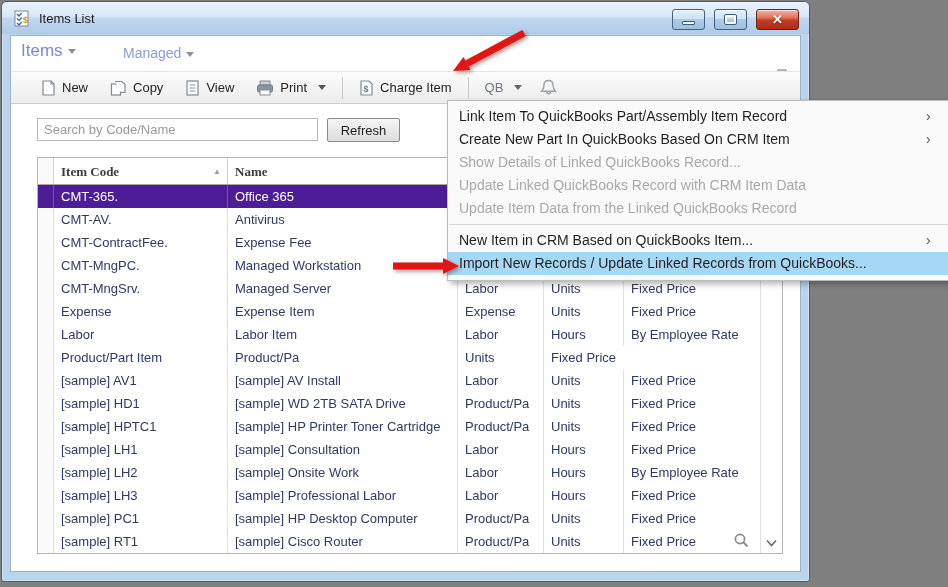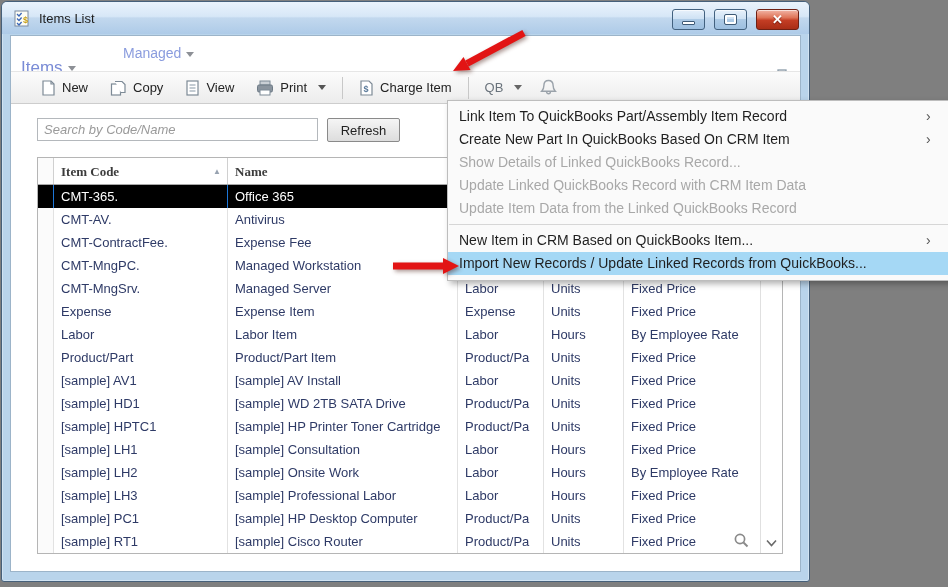--- a/index.html
+++ b/index.html
@@ -45,21 +45,21 @@
   .glyph-min { width:13px; height:4px; background:#fff; border:1px solid #3e5a76; border-radius:1px; margin-top:7px; }
   .glyph-max { width:11px; height:9px; border:2px solid #fff; outline:1px solid #3e5a76; border-radius:1px; background:transparent; }
   .glyph-close { color:#fff; font-size:13px; font-weight:bold; text-shadow:0 1px 1px rgba(60,0,0,.6); line-height:1; }
 
   .content {
     position:absolute; left:8px; top:33px; right:8px; bottom:9px;
     background:#fff; border:1px solid #9cb4c9;
   }
 
   
-  .hdr-items { position:absolute; left:10px; top:22px; font-size:17px; color:#7a8cd6; cursor:pointer; }
+  .hdr-items { position:absolute; left:10px; top:5px; font-size:17px; color:#7a8cd6; cursor:pointer; }
   .hdr-filter { position:absolute; left:112px; top:9px; font-size:14px; color:#8a9cde; cursor:pointer; }
   .caret { display:inline-block; width:0; height:0; border-left:4px solid transparent; border-right:4px solid transparent; border-top:5px solid #8d9096; vertical-align:middle; margin-left:5px; }
   .hdr-right { position:absolute; right:12px; top:25px; display:flex; align-items:center; gap:15px; font-size:13px;text-align:right; }
   .recent { color:#4f70c8; display:flex; align-items:center; gap:5px; cursor:pointer; }
   .help { color:#b91c1c; text-decoration:underline; cursor:pointer;margin-top:15px; }
 
   
   .toolbar {
     position:absolute; left:0; right:0; top:35px; height:33px;
     background:linear-gradient(#fcfcfc, #ececec);
@@ -69,21 +69,20 @@
   }
   .tbtn { display:flex; align-items:center; gap:6px; padding:4px 11px; cursor:pointer; border-radius:2px; }
   .tsep { width:1px; height:22px; background:#c8c8c8; margin:0 5px; }
   .qb-label { color:#6a737c; }
 
   
   .search-input {
     position:absolute; left:26px; top:82px; width:281px; height:23px;
     border:1px solid #b4b8bc; font-size:13px; padding:0 6px; color:#333;
     font-family:"Liberation Sans", sans-serif;
-    font-style:italic;
   }
   .search-input::placeholder { color:#9a9a9a; }
   .refresh-btn {
     position:absolute; left:316px; top:82px; width:73px; height:24px;
     background:linear-gradient(#f5f5f5, #dddddd);
     border:1px solid #8a8a8a; border-radius:2px;
     font-size:13px; color:#222; cursor:pointer;
     font-family:"Liberation Sans", sans-serif;
   }
 
@@ -101,21 +100,21 @@
   .thead .cell { font-weight:bold; color:#3c3c3c; display:flex; align-items:center; }
   .trow { height:23px; }
   .cell {
     font-size:13px; color:#2e3a66; line-height:23px;
     padding:0 0 0 7px; overflow:hidden; white-space:nowrap;
     border-right:1px solid #e2e2e2;
   }
   .thead .cell { border-right:1px solid #d0d0d0; line-height:27px;font-family:Liberation Serif, serif; }
   .cell.selcol { padding:0; background:#fbfbfb; }
   .sort-arrow { margin-left:auto; margin-right:6px; font-size:8px; color:#97a2b0; }
-  .trow.selected .cell { background:#000000; color:#fff; border-right-color:#1c76d8; }
+  .trow.selected .cell { background:#4c1d95; color:#fff; border-right-color:#1c76d8; }
   .scrollcol { width:22px; position:relative; border-left:1px solid #e0e0e0; background:#fff; }
   .scroll-chevron { position:absolute; left:4px; bottom:5px; }
   .magnifier { position:absolute; right:32px; bottom:4px; }
 
   
   .qbmenu {
     position:absolute; left:447px; top:100px; width:515px;
     background:#fafafa; border:1px solid #bdbdbd;
     box-shadow:3px 3px 6px rgba(0,0,0,.3);
     padding:4px 0 5px 0; z-index:50;
@@ -301,21 +300,20 @@
             <div class="trow">
               <div class="cell selcol"></div>
               <div class="cell">Labor</div>
               <div class="cell">Labor Item</div>
               <div class="cell">Labor</div>
               <div class="cell">Hours</div>
               <div class="cell" style="border-right: none;">By Employee Rate</div>
             </div>
             <div class="trow">
               <div class="cell selcol"></div>
-              <div class="cell">Product/Part</div>
               <div class="cell">Product/Part Item</div>
               <div class="cell">Product/Pa</div>
               <div class="cell">Units</div>
               <div class="cell" style="border-right: none;">Fixed Price</div>
             </div>
             <div class="trow">
               <div class="cell selcol"></div>
               <div class="cell">[sample] AV1</div>
               <div class="cell">[sample] AV Install</div>
               <div class="cell">Labor</div>

